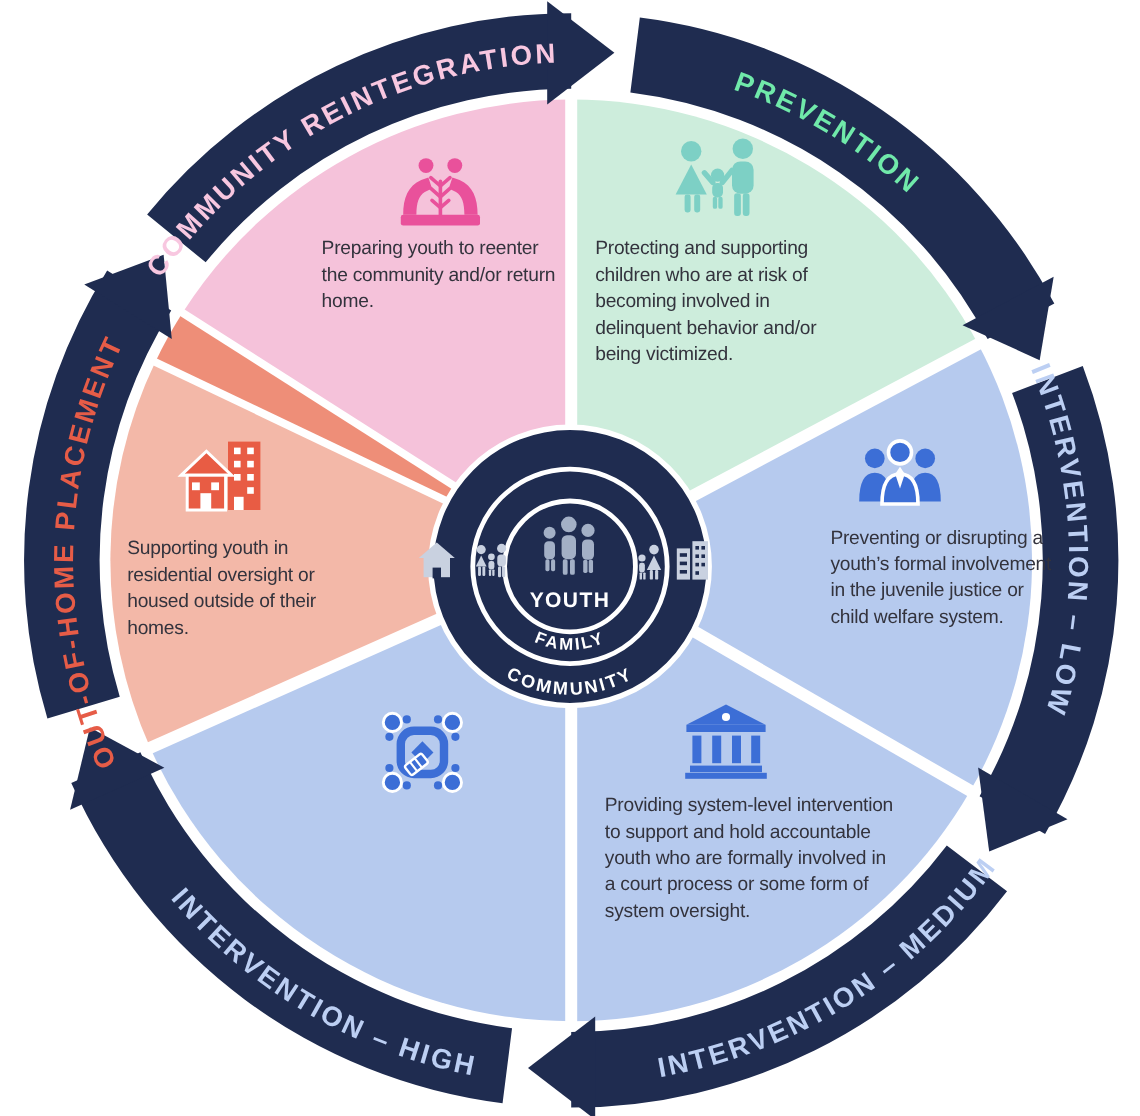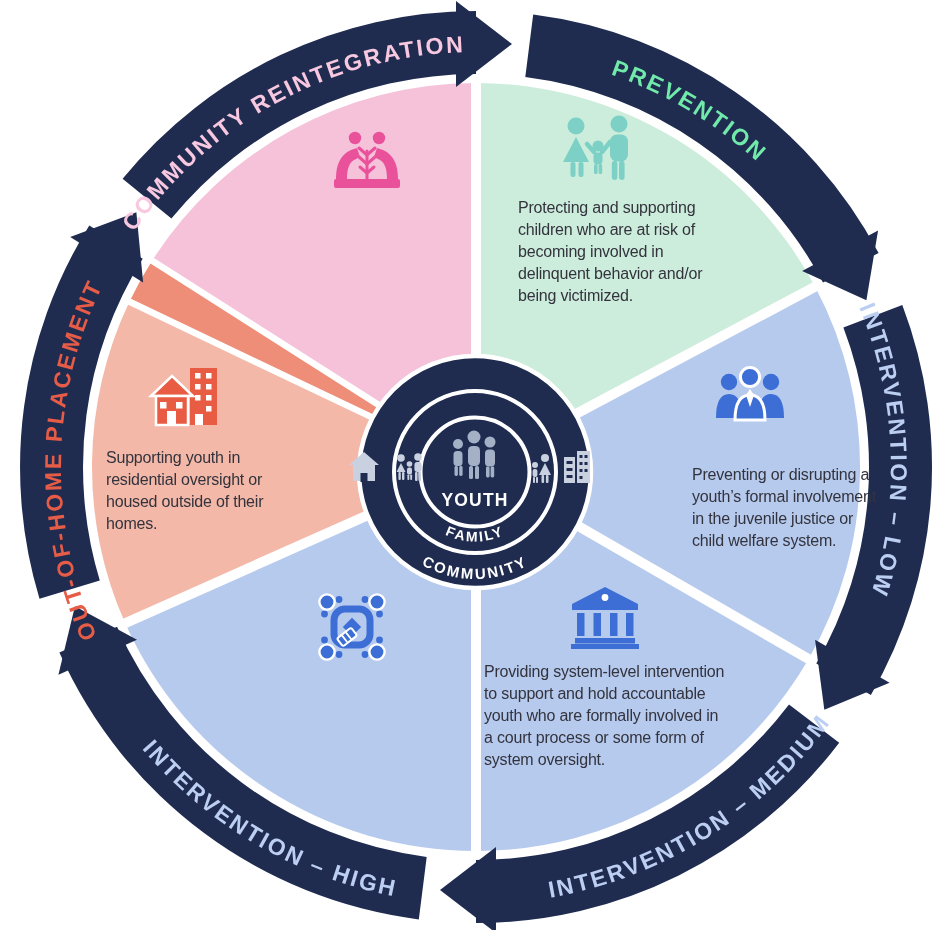--- a/index.html
+++ b/index.html
@@ -252,18 +252,19 @@
         <path d="M0 -8 L-8 -15 M0 -8 L8 -15 M0 1 L-8 -6 M0 1 L8 -6 M0 10 L-7 4 M0 10 L7 4"></path>
       </g>
       <circle cx="-12" cy="-25" r="6.2"></circle>
           <circle cx="12" cy="-25" r="6.2"></circle>
       <path d="M-31 16 C-31 2 -27 -8 -16 -13 L-10 -15 L-7 -6 L-13 -3 C-18 0 -20 6 -20 16 Z"></path>
       <path d="M31 16 C31 2 27 -8 16 -13 L10 -15 L7 -6 L13 -3 C18 0 20 6 20 16 Z"></path>
     </g>
   </g>
 </svg>
 
-<div class="desc" style="left:518px;top:197px;width:208px">Protecting and supporting children who are at risk of becoming involved in delinquent behavior and/or being victimized.</div>
-<div class="desc" style="left:692px;top:464px;width:184px">Preventing or disrupting a youth’s formal involvement in the juvenile justice or child welfare system.</div>
-<div class="desc" style="left:484px;top:661px;width:244px">Providing system-level intervention to support and hold accountable youth who are formally involved in a court process or some form of system oversight.</div>
+<div class="desc" style="left:496px;top:197px;width:208px">Protecting and supporting children who are at risk of becoming involved in delinquent behavior and/or being victimized.</div>
+<div class="desc" style="left:692px;top:438px;width:184px">Preventing or disrupting a youth’s formal involvement in the juvenile justice or child welfare system.</div>
+<div class="desc" style="left:504px;top:661px;width:244px">Providing system-level intervention to support and hold accountable youth who are formally involved in a court process or some form of system oversight.</div>
 <div class="desc" style="left:106px;top:447px;width:196px">Supporting youth in residential oversight or housed outside of their homes.</div>
+<div class="desc" style="left:268px;top:197px;width:206px">Preparing youth to reenter the community and/or return home.</div>
 
 </div>
 
 </body></html>

